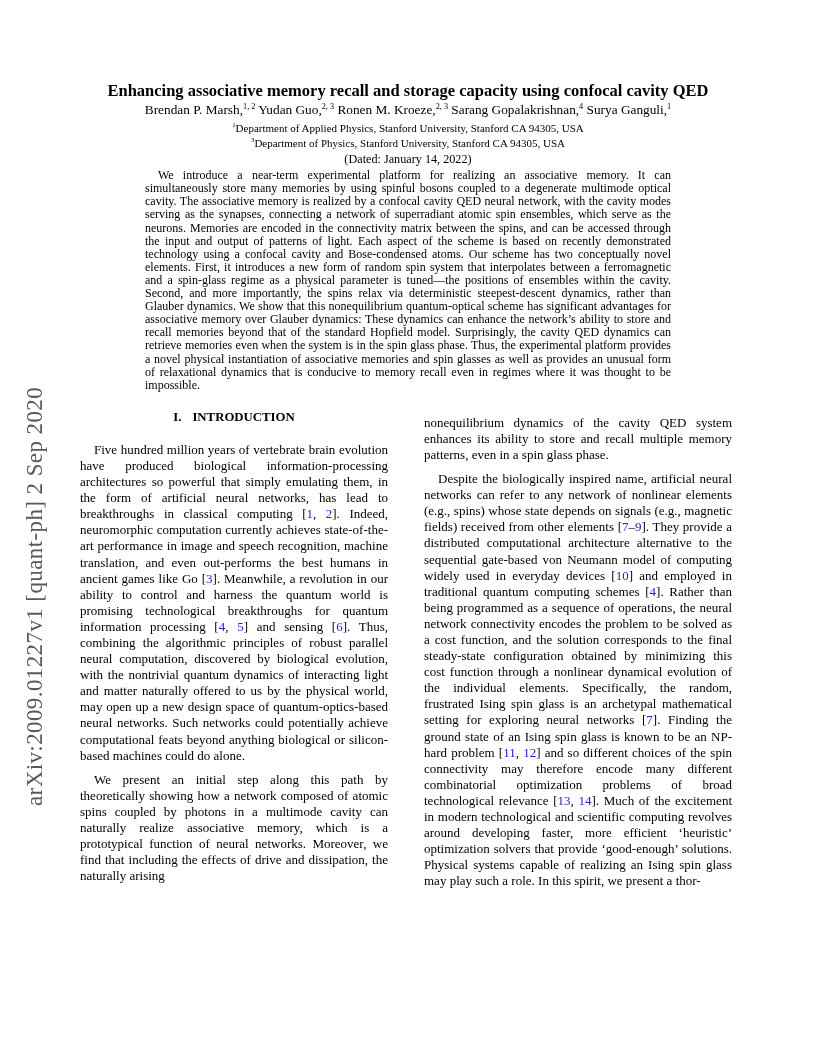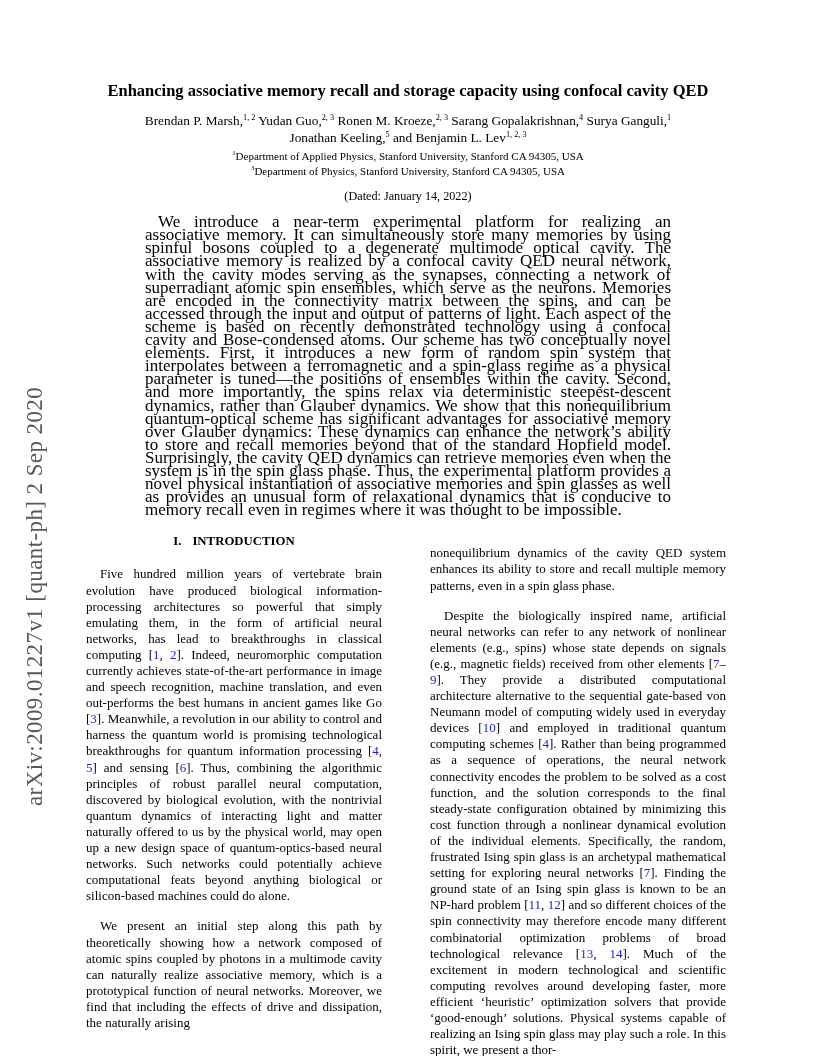--- a/index.html
+++ b/index.html
@@ -26,43 +26,43 @@
   }
 
   .title {
     margin-top:64px;
     text-align:center;
     font-weight:bold;
     font-size:16.5px;
     line-height:20px;
   }
   .authors {
-    margin-top:11px;
+    margin-top:0;
     text-align:center;
     font-size:13.3px;
     line-height:17px;
   }
   sup { font-size:0.62em; vertical-align:super; line-height:0; }
 
   .affiliations {
     margin-top:3px;
     text-align:center;
     font-size:11px;
     line-height:14.6px;
   }
   .dated {
-    margin-top:11px;
+    margin-top:2px;
     text-align:center;
     font-size:12.2px;
   }
 
   .abstract {
-    margin:11px 73px 0 73px;
+    margin:2px 73px 0 73px;
     text-align:justify;
-    font-size:17px;
+    font-size:12px;
     line-height:13.1px;
     text-indent:13px;
   }
 
   .columns {
     display:flex;
     gap:20px;
     margin-top:15px;
   }
   .col {
@@ -71,38 +71,37 @@
     font-size:13px;
     line-height:16.1px;
   }
   .section-heading {
     text-align:center;
     font-weight:bold;
     font-size:12.8px;
     margin:2px 0 17px 0;
   }
   .section-heading .sec-num { margin-right:11px; }
-  p { margin:14px; }
+  p { margin:8px; }
   p.indent { text-indent:14px; }
   .cite { }
 </style>
 </head>
 <body>
 
 <div class="page">
 
   <div class="arxiv-stamp" style="color: rgb(89, 89, 89);">arXiv:2009.01227v1  [quant-ph]  2 Sep 2020</div>
 
   <div class="content">
 
     <div class="title">Enhancing associative memory recall and storage capacity using confocal cavity QED</div>
 
     <div class="authors">
       <div>Brendan P. Marsh,<sup>1, 2</sup> Yudan Guo,<sup>2, 3</sup> Ronen M. Kroeze,<sup>2, 3</sup> Sarang Gopalakrishnan,<sup>4</sup> Surya Ganguli,<sup>1</sup></div>
-      <div>Jonathan Keeling,<sup>5</sup> and Benjamin L. Lev<sup>1, 2, 3</sup></div>
     </div>
 
     <div class="affiliations">
       <div><sup>1</sup>Department of Applied Physics, Stanford University, Stanford CA 94305, USA</div>
       <div><sup>3</sup>Department of Physics, Stanford University, Stanford CA 94305, USA</div>
     </div>
 
     <div class="dated">(Dated: January 14, 2022)</div>
 
     <div class="abstract">We introduce a near-term experimental platform for realizing an associative memory. It can simultaneously store many memories by using spinful bosons coupled to a degenerate multimode optical cavity. The associative memory is realized by a confocal cavity QED neural network, with the cavity modes serving as the synapses, connecting a network of superradiant atomic spin ensembles, which serve as the neurons. Memories are encoded in the connectivity matrix between the spins, and can be accessed through the input and output of patterns of light. Each aspect of the scheme is based on recently demonstrated technology using a confocal cavity and Bose-condensed atoms. Our scheme has two conceptually novel elements. First, it introduces a new form of random spin system that interpolates between a ferromagnetic and a spin-glass regime as a physical parameter is tuned—the positions of ensembles within the cavity. Second, and more importantly, the spins relax via deterministic steepest-descent dynamics, rather than Glauber dynamics. We show that this nonequilibrium quantum-optical scheme has significant advantages for associative memory over Glauber dynamics: These dynamics can enhance the network’s ability to store and recall memories beyond that of the standard Hopfield model. Surprisingly, the cavity QED dynamics can retrieve memories even when the system is in the spin glass phase. Thus, the experimental platform provides a novel physical instantiation of associative memories and spin glasses as well as provides an unusual form of relaxational dynamics that is conducive to memory recall even in regimes where it was thought to be impossible.</div>

